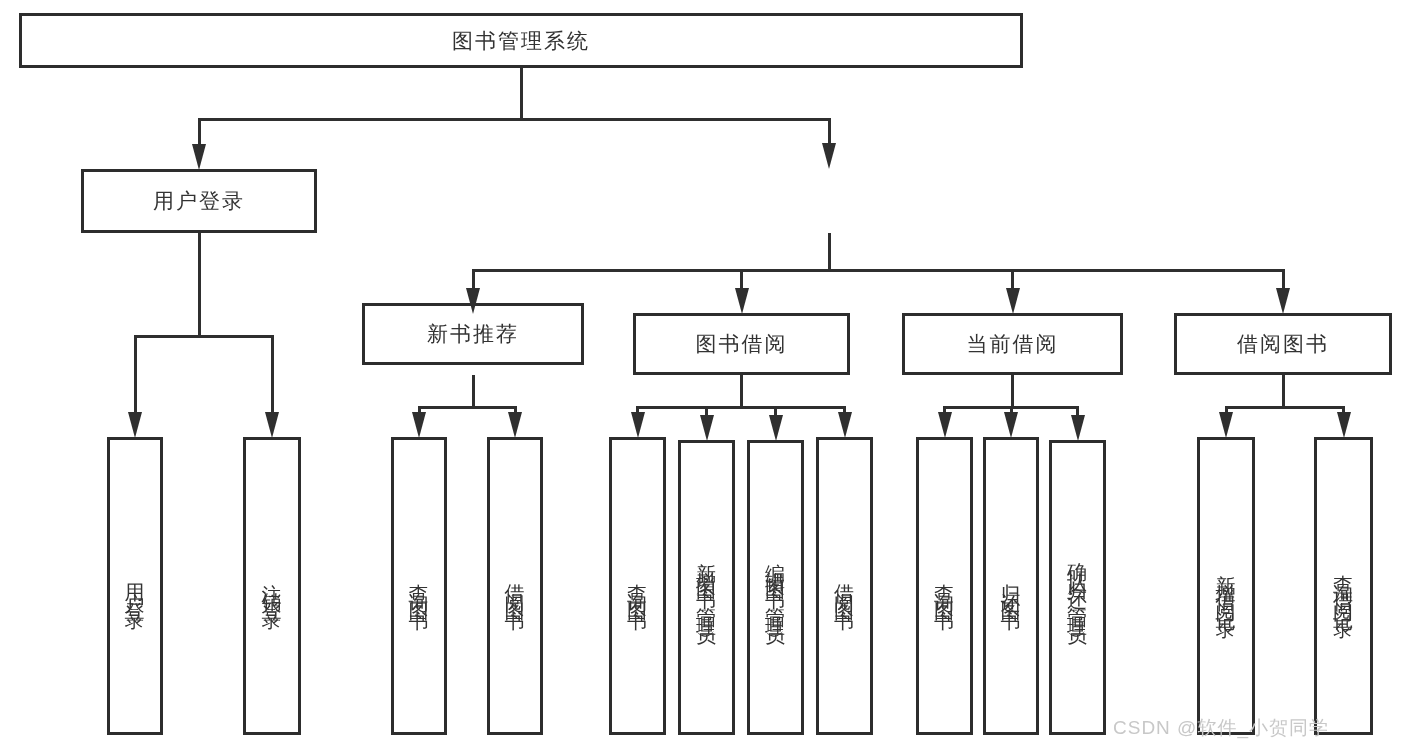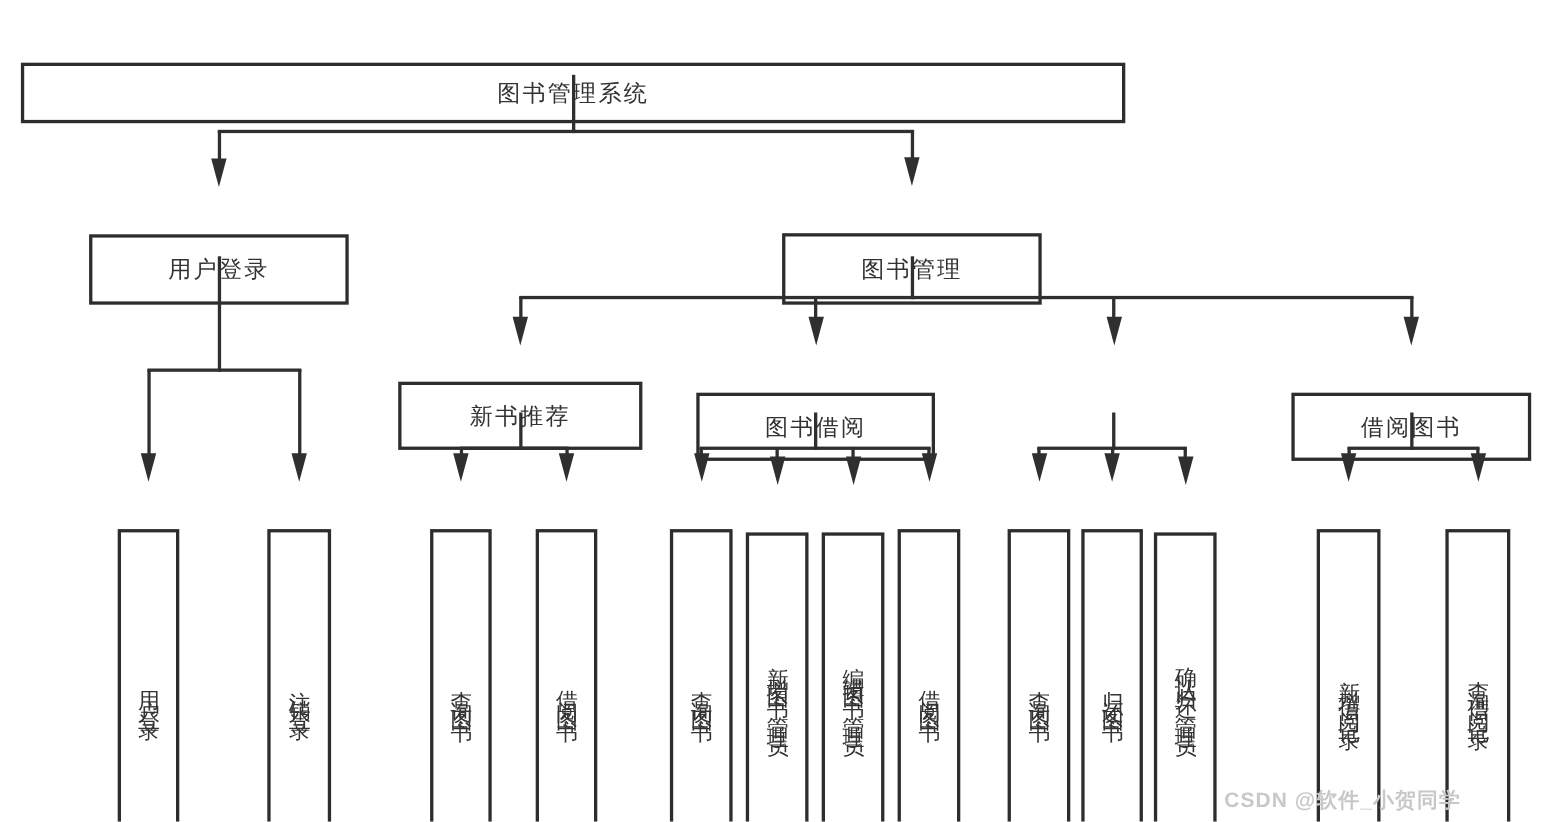--- a/index.html
+++ b/index.html
@@ -17,21 +17,20 @@
   }
   .node {
     position: absolute;
     box-sizing: border-box;
     background: var(--box-fill, #ffffff);
     border: 3px solid var(--box-border, #2d2d2d);
     display: flex;
     align-items: center;
     justify-content: center;
     color: var(--text, #333333);
-    margin-top: 44px;
   }
   .node .lbl {
     font-size: 21px;
     letter-spacing: 2px;
     white-space: nowrap;
   }
   .node.v .lbl {
     writing-mode: vertical-rl;
     text-orientation: mixed;
     letter-spacing: 9px;
@@ -53,42 +52,41 @@
   }
   .watermark {
     position: absolute;
     left: 1113px;
     top: 715px;
     font-size: 19px;
     letter-spacing: 1px;
     color: var(--watermark, #c8c8c8);
     z-index: 10;
     white-space: nowrap;
-    font-weight: bold;
   }
 </style>
 </head>
 <body>
 
 <div id="canvas" style="--bg: #ffffff; --line: #2f2f2f; --box-border: #2d2d2d; --box-fill: #ffffff; --text: #333333; --watermark: #c8c8c8;">
   <div class="watermark">CSDN @软件_小贺同学</div>
 <div class="node h" style="left: 19px; top: 13px; width: 1004px; height: 55px;">
       <span class="lbl">图书管理系统</span>
     </div>
     <div class="node h" style="left: 81px; top: 169px; width: 236px; height: 64px;">
       <span class="lbl">用户登录</span>
     </div>
-    <div class="node h" style="left: 711px; top: 168px; width: 236px; height: 65px;">
-      <span class="lbl">图书管理</span>
-    </div>
     <div class="node h" style="left: 362px; top: 303px; width: 222px; height: 62px;">
       <span class="lbl">新书推荐</span>
     </div>
     <div class="node h" style="left: 633px; top: 313px; width: 217px; height: 62px; text-align: center;">
       <span class="lbl">图书借阅</span>
+    </div>
+    <div class="node h" style="left: 902px; top: 313px; width: 221px; height: 62px;">
+      <span class="lbl">当前借阅</span>
     </div>
     <div class="node h" style="left: 1174px; top: 313px; width: 218px; height: 62px;">
       <span class="lbl">借阅图书</span>
     </div>
     <div class="node v" style="left: 107px; top: 437px; width: 56px; height: 298px;">
       <span class="lbl">用户登录</span>
     </div>
     <div class="node v" style="left: 243px; top: 437px; width: 58px; height: 298px;">
       <span class="lbl">注销登录</span>
     </div>

